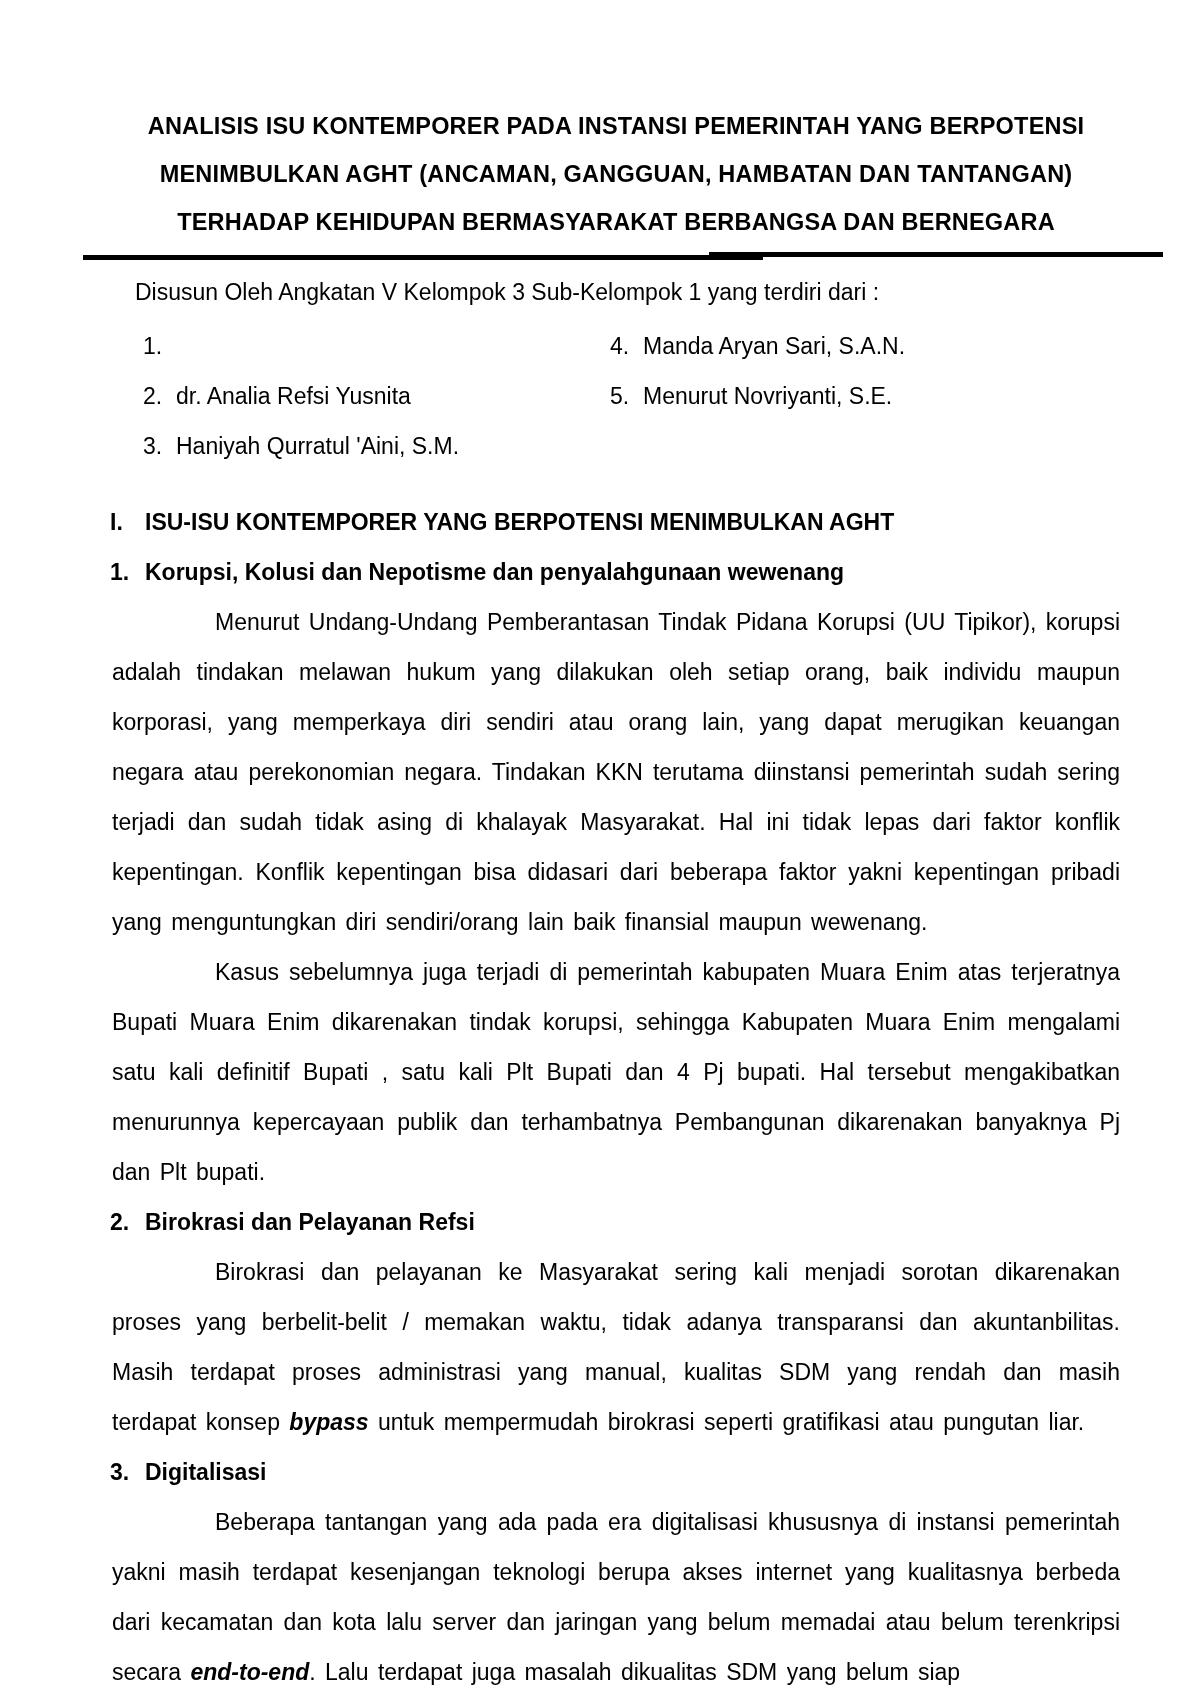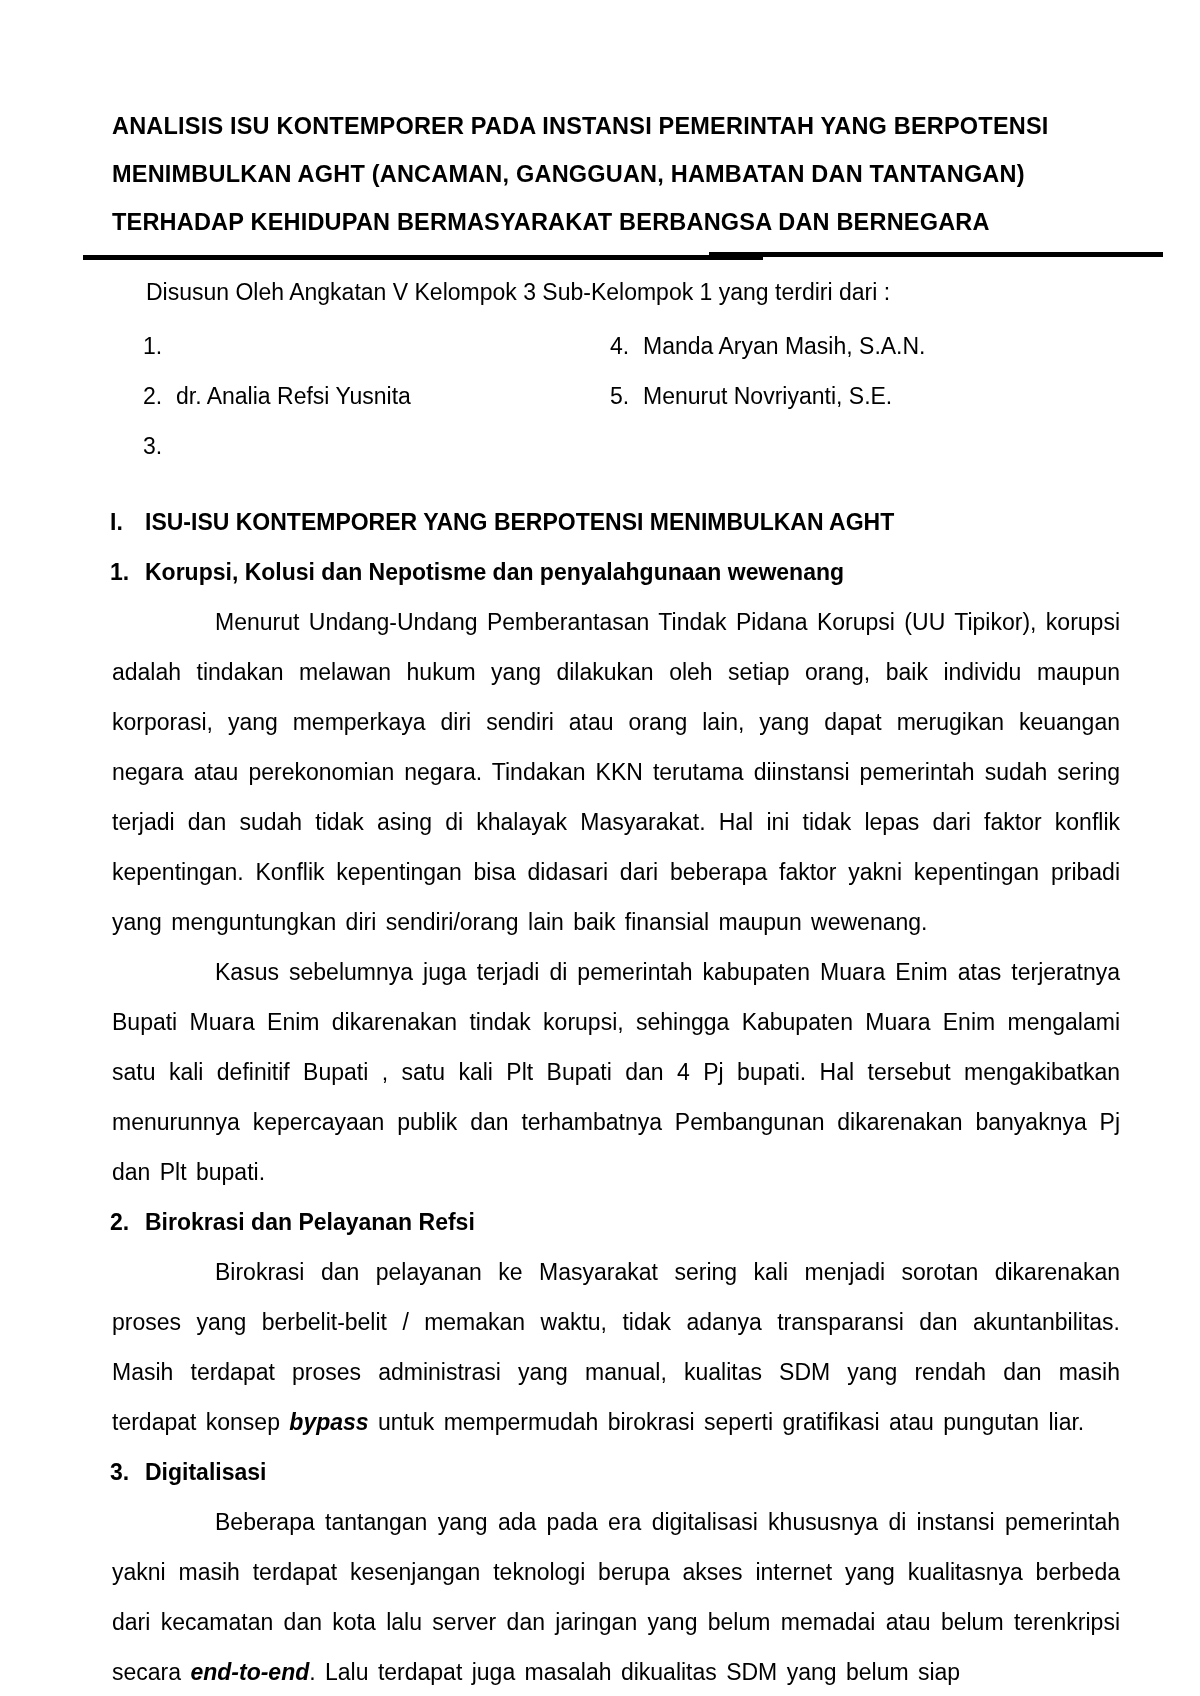--- a/index.html
+++ b/index.html
@@ -12,32 +12,32 @@
     box-sizing: border-box;
     padding: 102px 80px 30px 112px;
     overflow: hidden;
     font-family: "Liberation Sans", "DejaVu Sans", sans-serif;
     font-size: 23px;
   }
   .title-line {
     font-weight: bold;
     font-size: 23.5px;
     line-height: 48px;
-    text-align: left;
+    text-align: center;
     letter-spacing: 0.2px;
   }
   .title-rule {
     position: relative;
     height: 9px;
     margin: 6px -43px 0 -29px;
   }
   .rule-left  { position: absolute; left: 0;  top: 3px; width: 63%; height: 5px; background: #000; }
   .rule-right { position: absolute; right: 0; top: 0;   width: 42%; height: 5px; background: #000; }
   .byline {
-    margin: 16px 0 0 34px;
+    margin: 16px 0 0 23px;
     line-height: 30px;
   }
   .members {
     display: flex;
     margin-top: 14px;
     line-height: 50px;
   }
   .members .col-left  { width: 498px; padding-left: 31px; box-sizing: border-box; }
   .member-row { display: flex; }
   .member-num { width: 33px; flex: none; }
@@ -78,26 +78,27 @@
     <div class="col-left">
       <div class="member-row">
         <span class="member-num">1.</span>
       </div>
       <div class="member-row">
         <span class="member-num">2.</span>
         <span>dr. Analia Refsi Yusnita</span>
       </div>
       <div class="member-row">
         <span class="member-num">3.</span>
+        <span>Haniyah Qurratul 'Aini, S.M.</span>
       </div>
     </div>
     <div class="col-right">
       <div class="member-row">
         <span class="member-num">4.</span>
-        <span>Manda Aryan Masih, S.A.N.</span>
+        <span>Manda Aryan Sari, S.A.N.</span>
       </div>
       <div class="member-row">
         <span class="member-num">5.</span>
         <span>Menurut Novriyanti, S.E.</span>
       </div>
     </div>
   </div>
 
   <div class="section-heading">
     <span class="hnum">I.</span>

